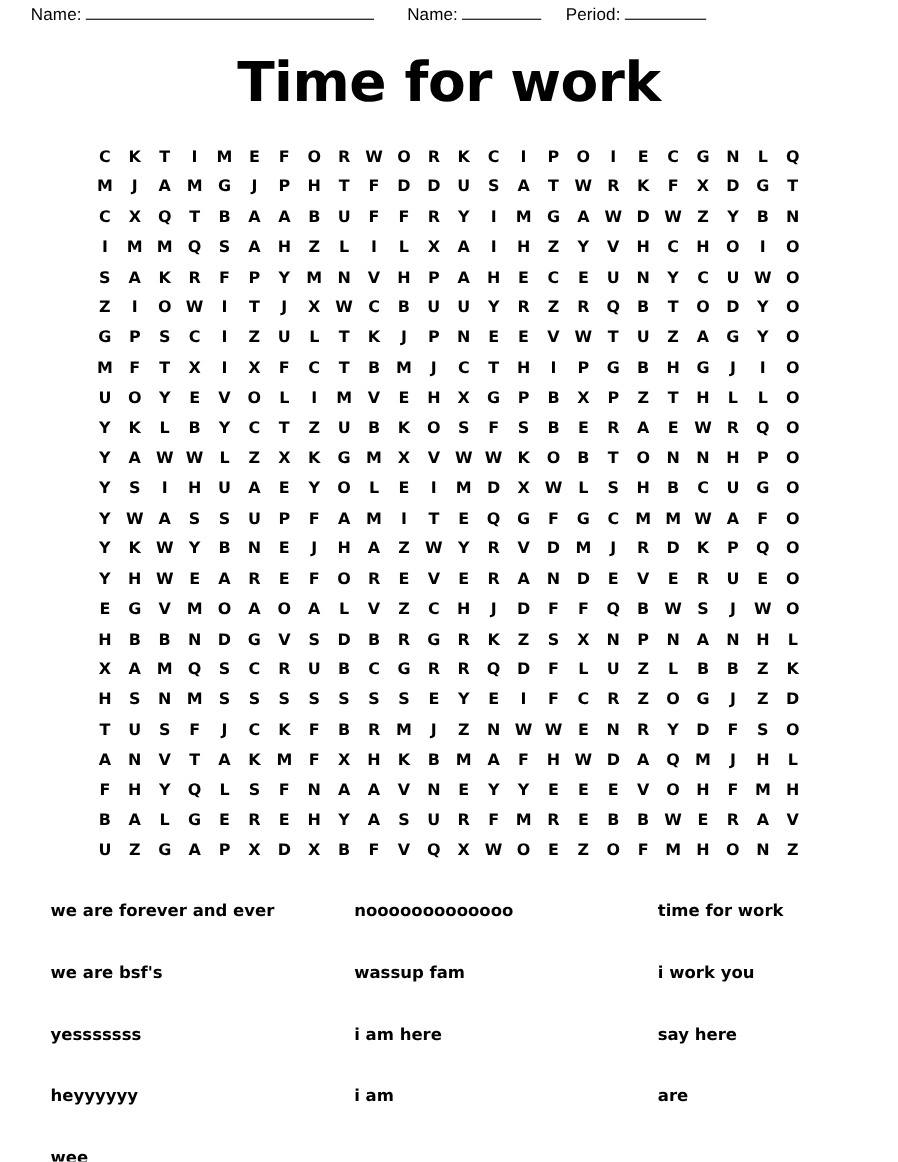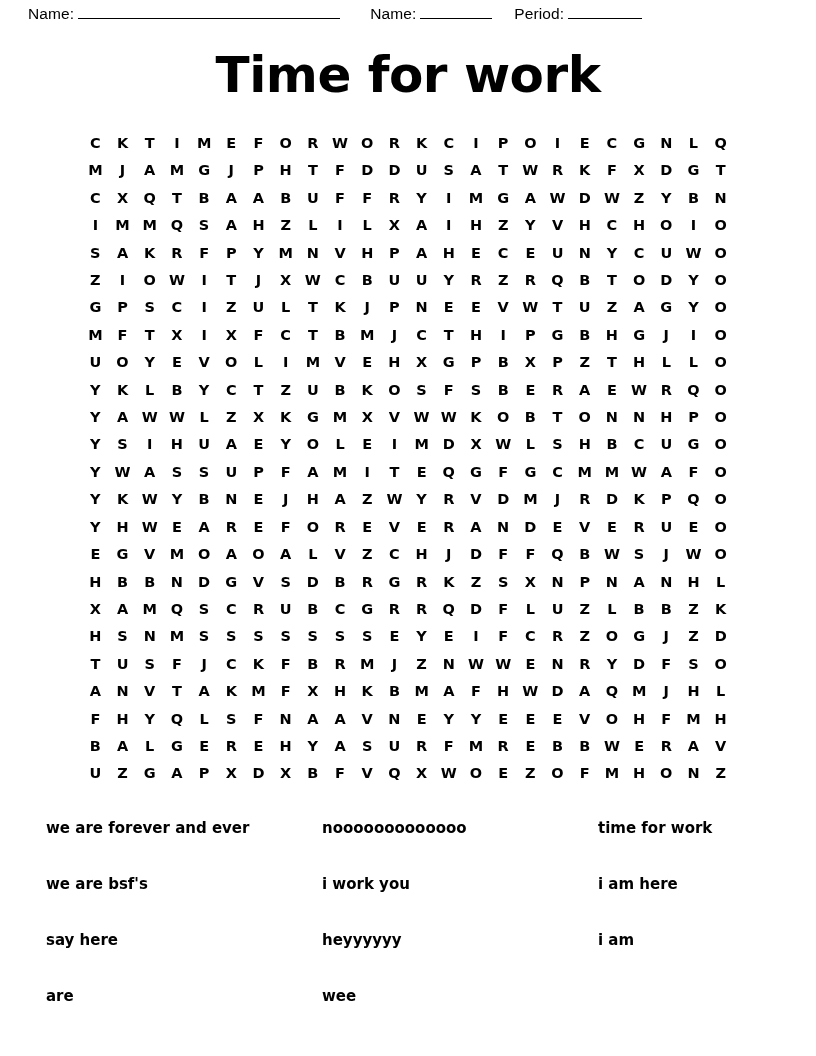--- a/index.html
+++ b/index.html
@@ -751,20 +751,22 @@
         </tr>
       </tbody>
   </table>
 </div>
 
 <div class="word-list" id="word-list">
     <div class="word-item">we are forever and ever</div>
     <div class="word-item">nooooooooooooo</div>
     <div class="word-item">time for work</div>
     <div class="word-item">we are bsf's</div>
+    <div class="word-item">wassup fam</div>
     <div class="word-item">i work you</div>
+    <div class="word-item">yesssssss</div>
     <div class="word-item">i am here</div>
     <div class="word-item">say here</div>
     <div class="word-item">heyyyyyy</div>
     <div class="word-item">i am</div>
     <div class="word-item">are</div>
     <div class="word-item">wee</div>
   </div>
 
 </body></html>

